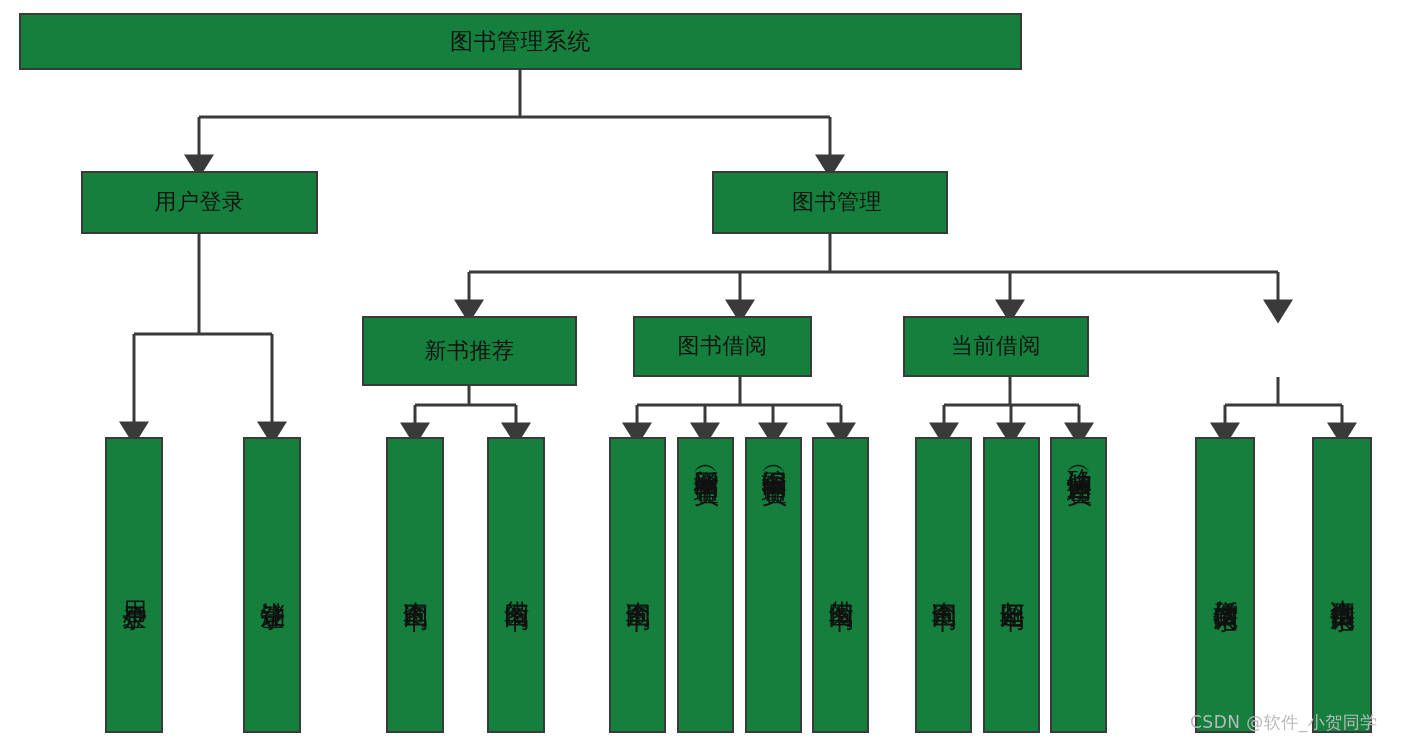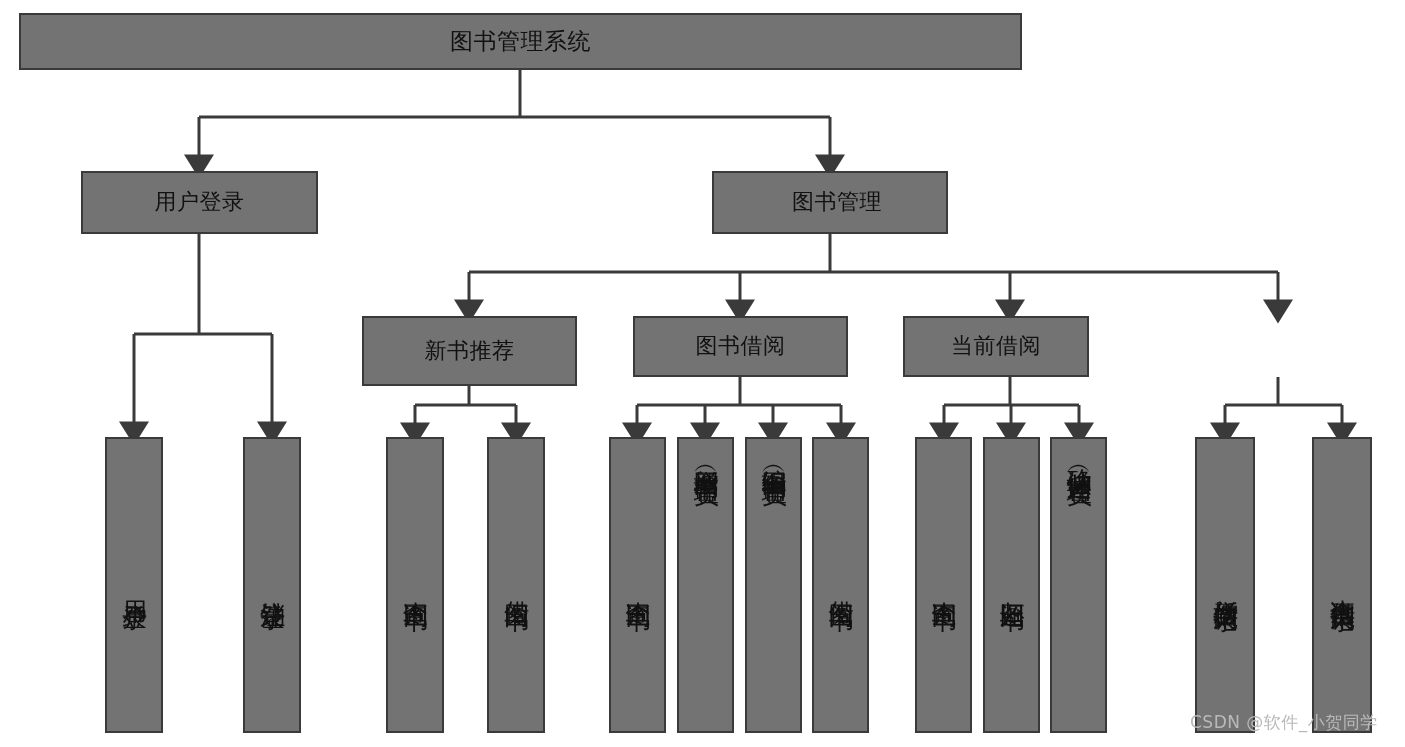--- a/index.html
+++ b/index.html
@@ -22,21 +22,21 @@
     left: 0;
     top: 0;
     width: 1405px;
     height: 747px;
     pointer-events: none;
   }
   .node {
     position: absolute;
     box-sizing: border-box;
     border: 2.5px solid #3a3a3a;
-    background: #737373;
+    background: #15803d;
     display: flex;
     align-items: center;
     justify-content: center;
     color: #111111;
   }
   .node .lbl {
     display: block;
     text-align: center;
     line-height: 1.28;
     letter-spacing: 0.5px;
@@ -136,21 +136,21 @@
   <div class="node h" style="left:81px;top:171px;width:237px;height:63px;">
     <span class="lbl">用户登录</span>
   </div>
   <div class="node h" style="left:712px;top:171px;width:236px;height:63px;padding-left:14px;">
     <span class="lbl">图书管理</span>
   </div>
 
   <div class="node h" style="left:362px;top:316px;width:215px;height:70px;">
     <span class="lbl">新书推荐</span>
   </div>
-  <div class="node h" style="left:633px;top:316px;width:215px;height:61px;">
+  <div class="node h" style="left:633px;top:316px;width:179px;height:61px;">
     <span class="lbl">图书借阅</span>
   </div>
   <div class="node h" style="left:903px;top:316px;width:186px;height:61px;">
     <span class="lbl">当前借阅</span>
   </div>
 
   <div class="node v mid" style="left:105px;top:437px;width:58px;height:296px;">
     <span class="lbl">用户登录</span>
   </div>
   <div class="node v mid" style="left:243px;top:437px;width:58px;height:296px;">

